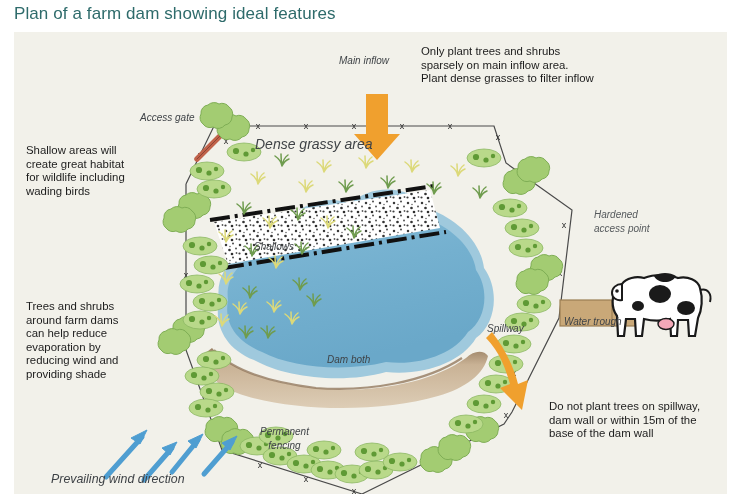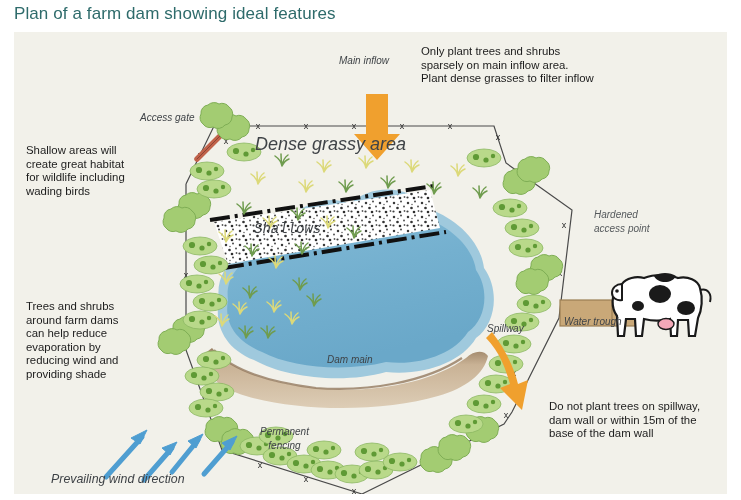--- a/index.html
+++ b/index.html
@@ -291,30 +291,30 @@
 providing shade</div>
 
     <div class="note" style="left:488px;top:368px;margin-left:47px;">Do not plant trees on spillway,
 dam wall or within 15m of the
 base of the dam wall</div>
 
     <div class="lbl" style="left:126px;top:79px;">Access gate</div>
 
     <div class="lbl" style="left:325px;top:22px;">Main inflow</div>
 
-    <div class="lbl" style="left:241px;top:106px;font-size:18px;text-align:right;">Dense grassy area</div>
-
-    <div class="lbl" style="left:240px;top:191px;font-size:14px;font-family:Liberation Mono, monospace;">Shallows</div>
+    <div class="lbl" style="left:241px;top:106px;font-size:14px;text-align:right;">Dense grassy area</div>
+
+    <div class="lbl" style="left:240px;top:208px;font-size:10px;">Shallows</div>
 
     <div class="lbl grey" style="left:580px;top:157px;margin-top:19px;">Hardened
 access point</div>
 
     <div class="lbl" style="left:473px;top:264px;margin-top:26px;">Spillway</div>
 
-    <div class="lbl" style="left:313px;top:321px;">Dam main</div>
+    <div class="lbl" style="left:313px;top:321px;">Dam both</div>
 
     <div class="lbl" style="left:550px;top:283px;">Water trough</div>
 
     <div class="lbl" style="left:37px;top:441px;font-size:12.4px;">Prevailing wind direction</div>
 
     <div class="lbl" style="left:246px;top:393px;text-align:center;">Permanent
 fencing</div>
 
   </div>
 </div>

